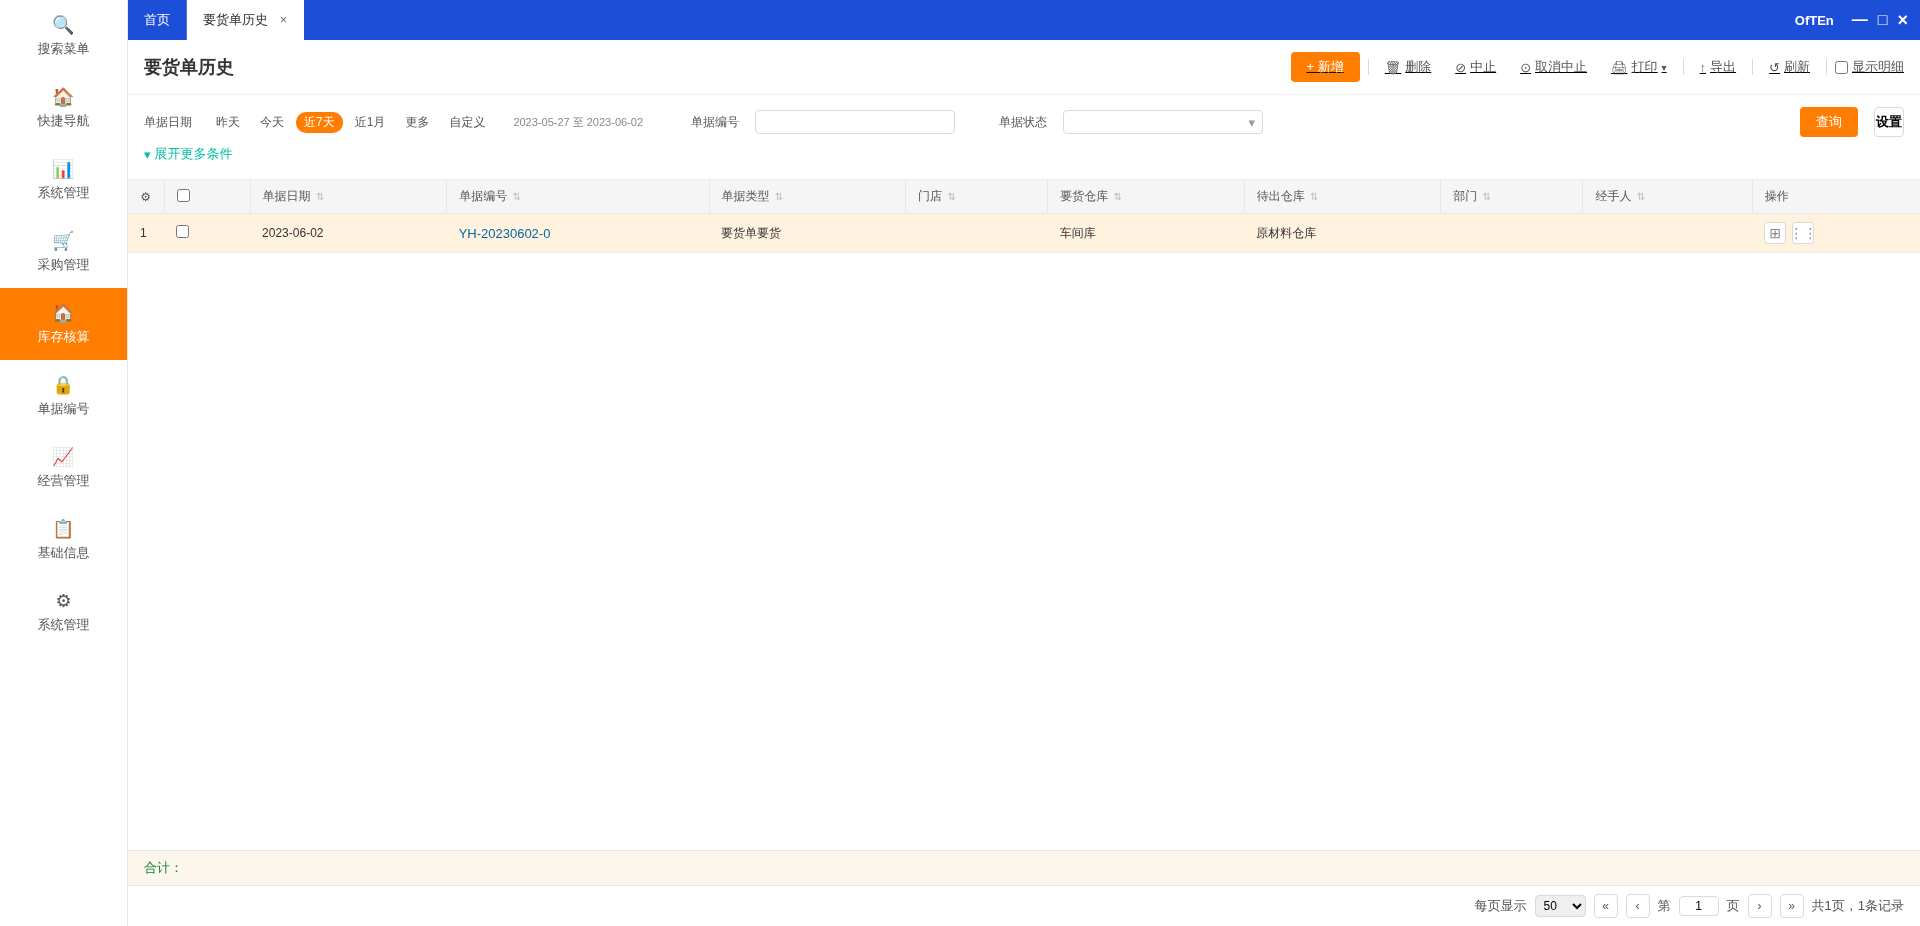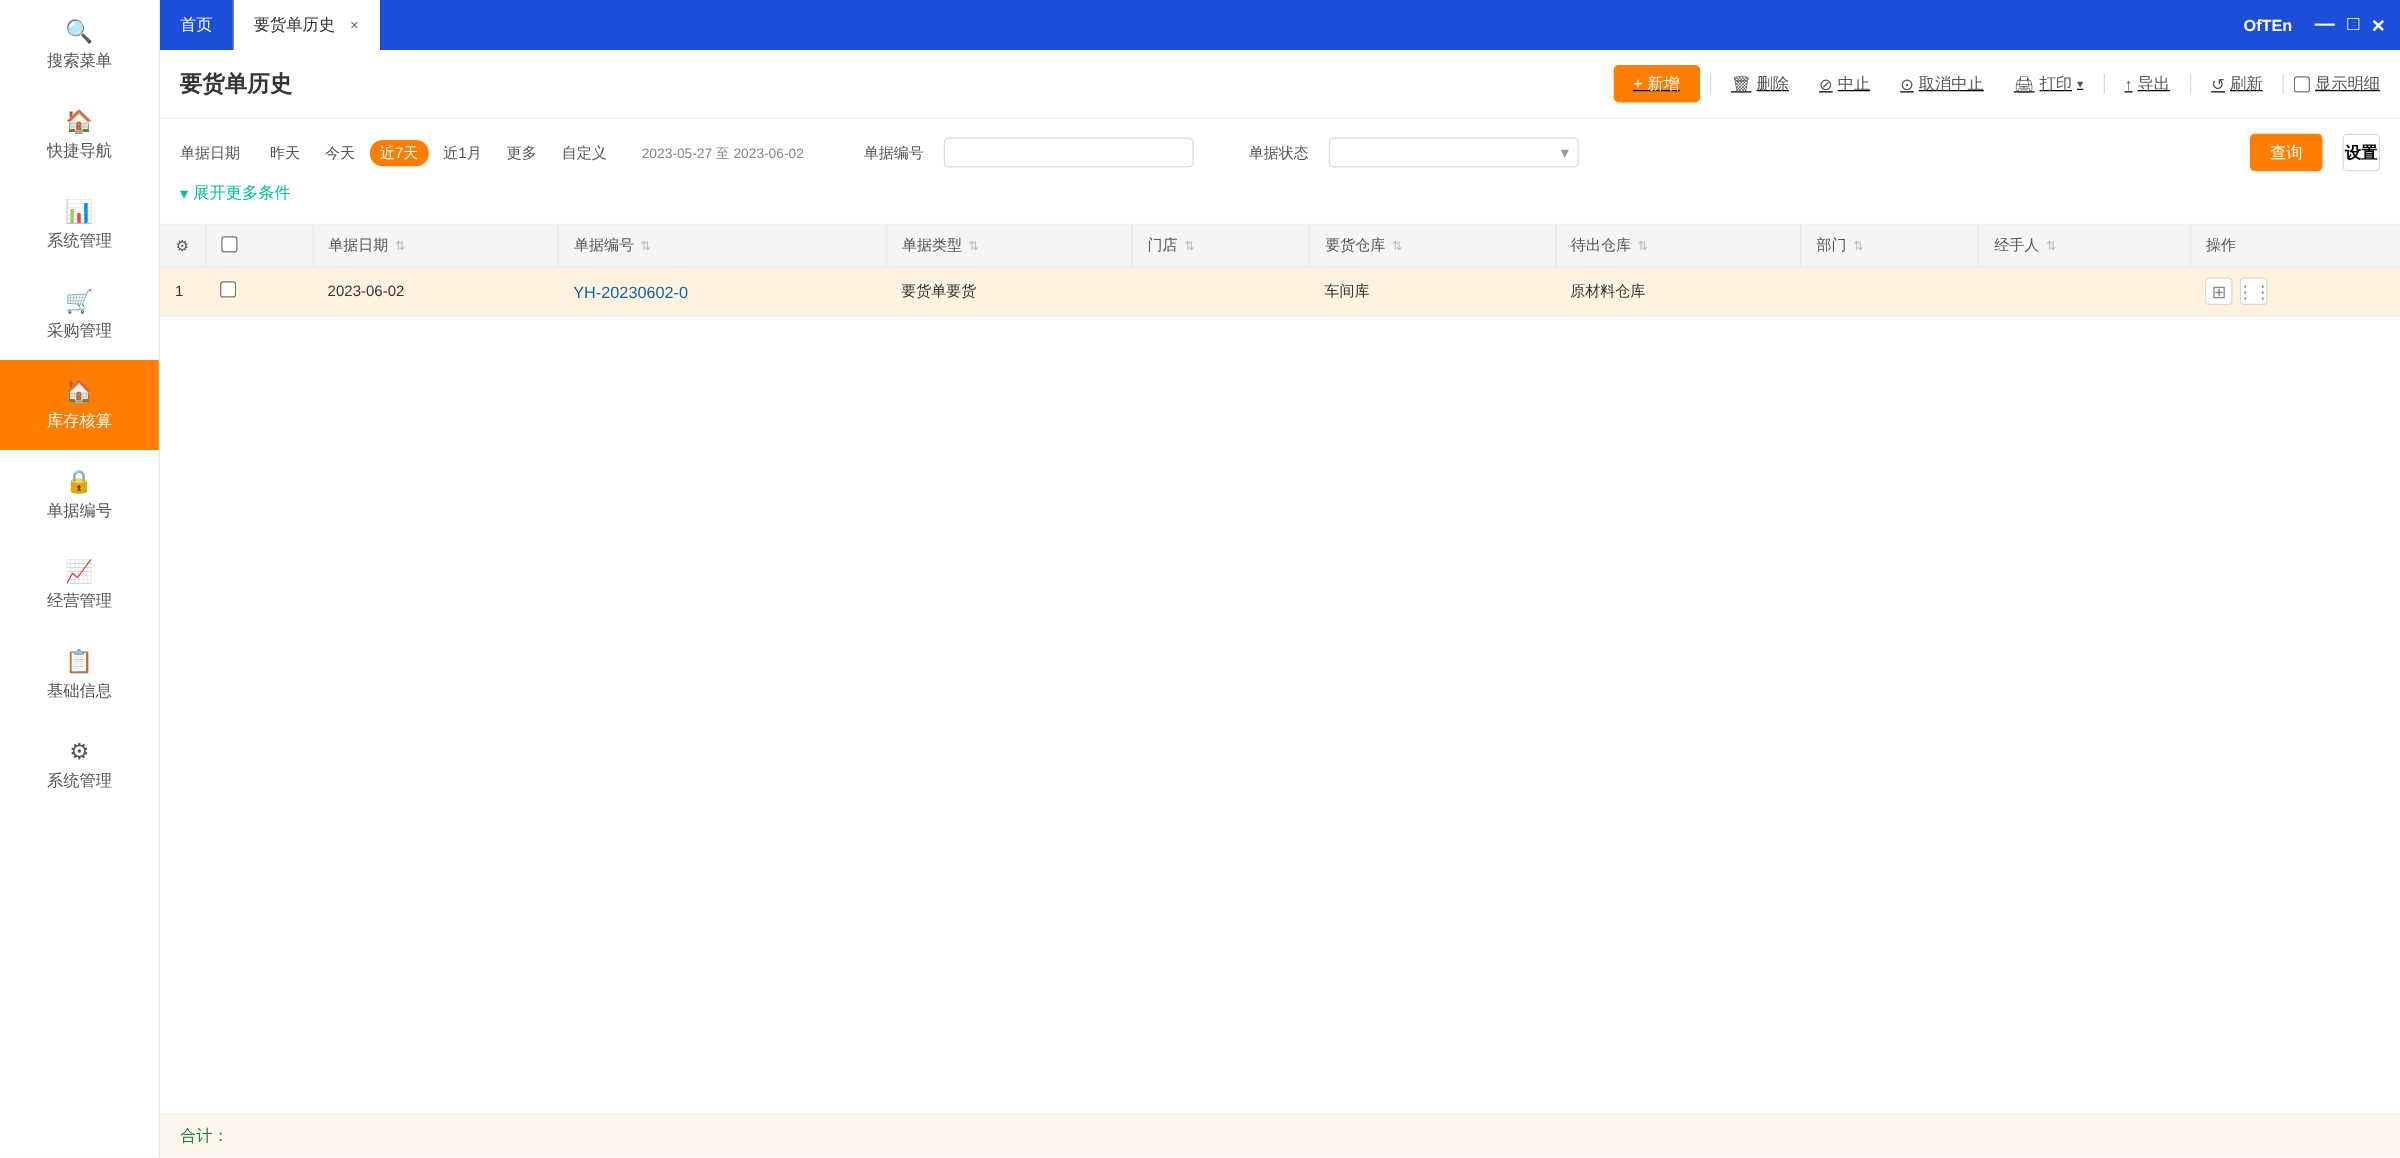--- a/index.html
+++ b/index.html
@@ -519,15 +519,32 @@
       </td>
     </tr>
           </tbody>
       </table>
     </div>
 
     <div class="footer-total">
       <span>合计：</span>
     </div>
 
+    <div class="pagination-bar">
+      <span>每页显示</span>
+      <select class="pagination-select">
+        <option>50</option>
+        <option>10</option>
+        <option>20</option>
+        <option>100</option>
+      </select>
+      <div class="page-btn">«</div>
+      <div class="page-btn">‹</div>
+      <span>第</span>
+      <input class="page-input" type="text" value="1" style="">
+      <span>页</span>
+      <div class="page-btn">›</div>
+      <div class="page-btn">»</div>
+      <span>共1页，1条记录</span>
+    </div>
 
   </div>
 </div>
 
 </body></html>

